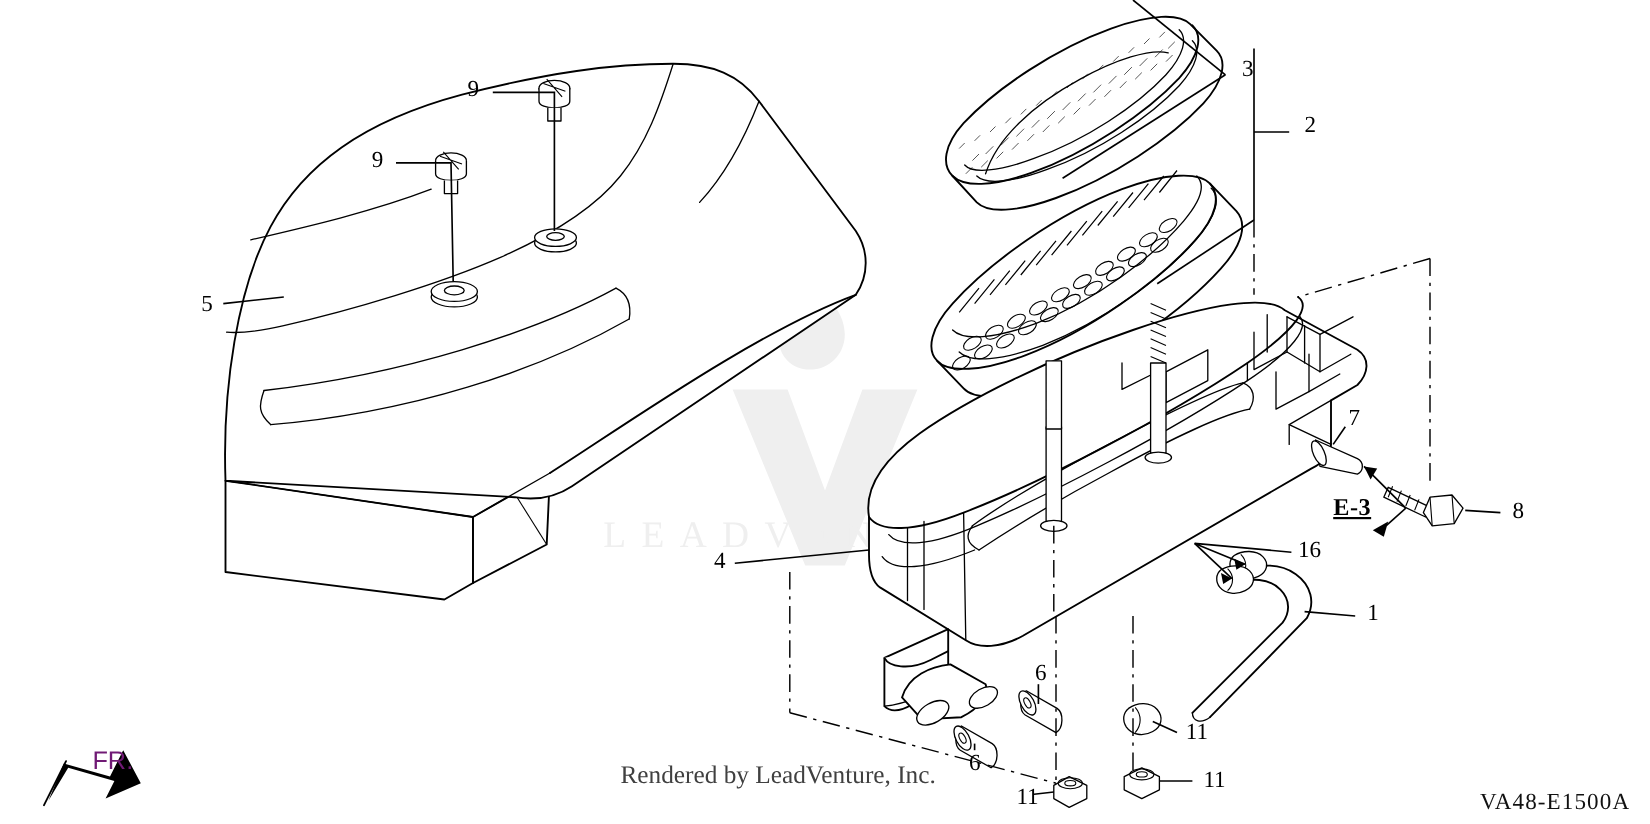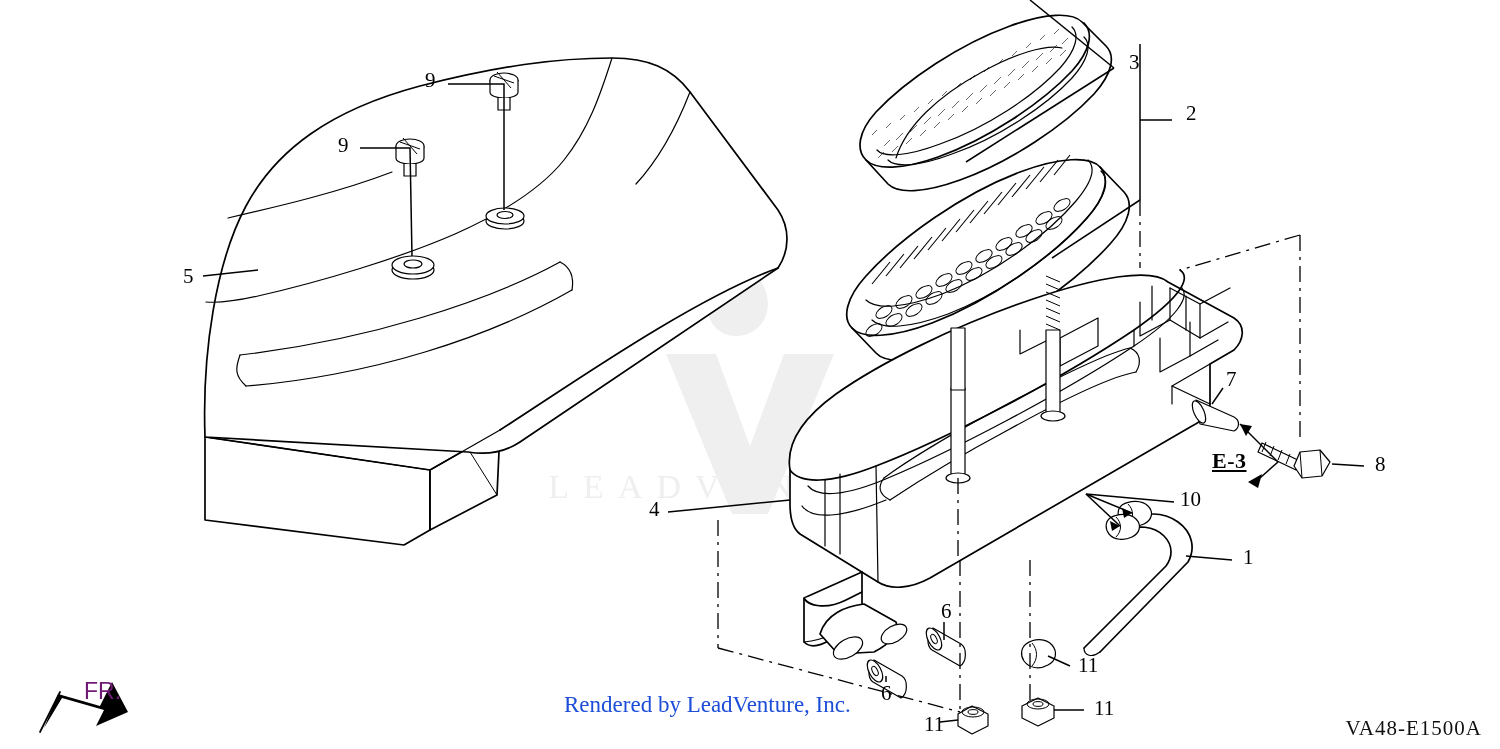--- a/index.html
+++ b/index.html
@@ -35,21 +35,21 @@
     font-size: 22px;
     letter-spacing: 0.5px;
     text-decoration: underline;
   }
   .footer-credit {
     position: absolute;
     left: 564px;
     top: 692px;
     font-family: "Liberation Serif", serif;
     font-size: 23px;
-    color: #1d4ed8;
+    color: #404040;
     white-space: nowrap;
     text-align: right;
   }
   .partcode {
     position: absolute;
     right: 18px;
     bottom: 8px;
     font-family: "Liberation Serif", serif;
     font-size: 21px;
     letter-spacing: 1px;
@@ -413,21 +413,21 @@
   <div class="callout" style="left:1186px; top:103px;">2</div>
   <div class="callout" style="left:1129px; top:52px;">3</div>
   <div class="callout" style="left:649px; top:499px;">4</div>
   <div class="callout" style="left:183px; top:266px;">5</div>
   <div class="callout" style="left:941px; top:601px;">6</div>
   <div class="callout" style="left:881px; top:683px;">6</div>
   <div class="callout" style="left:1226px; top:369px;">7</div>
   <div class="callout" style="left:1375px; top:454px;">8</div>
   <div class="callout" style="left:425px; top:70px;">9</div>
   <div class="callout" style="left:338px; top:135px;">9</div>
-  <div class="callout" style="left:1180px; top:489px;">10</div>
+  <div class="callout" style="left:1180px; top:489px;">16</div>
   <div class="callout" style="left:1094px; top:698px;">11</div>
   <div class="callout" style="left:924px; top:714px;">11</div>
   <div class="callout" style="left:1078px; top:655px;">11</div>
 
   <div class="callout bold" style="left:1212px; top:450px;">E-3</div>
 
   <div class="fr-label">FR.</div>
   <div class="footer-credit">Rendered by LeadVenture, Inc.</div>
   <div class="partcode">VA48-E1500A</div>
 

